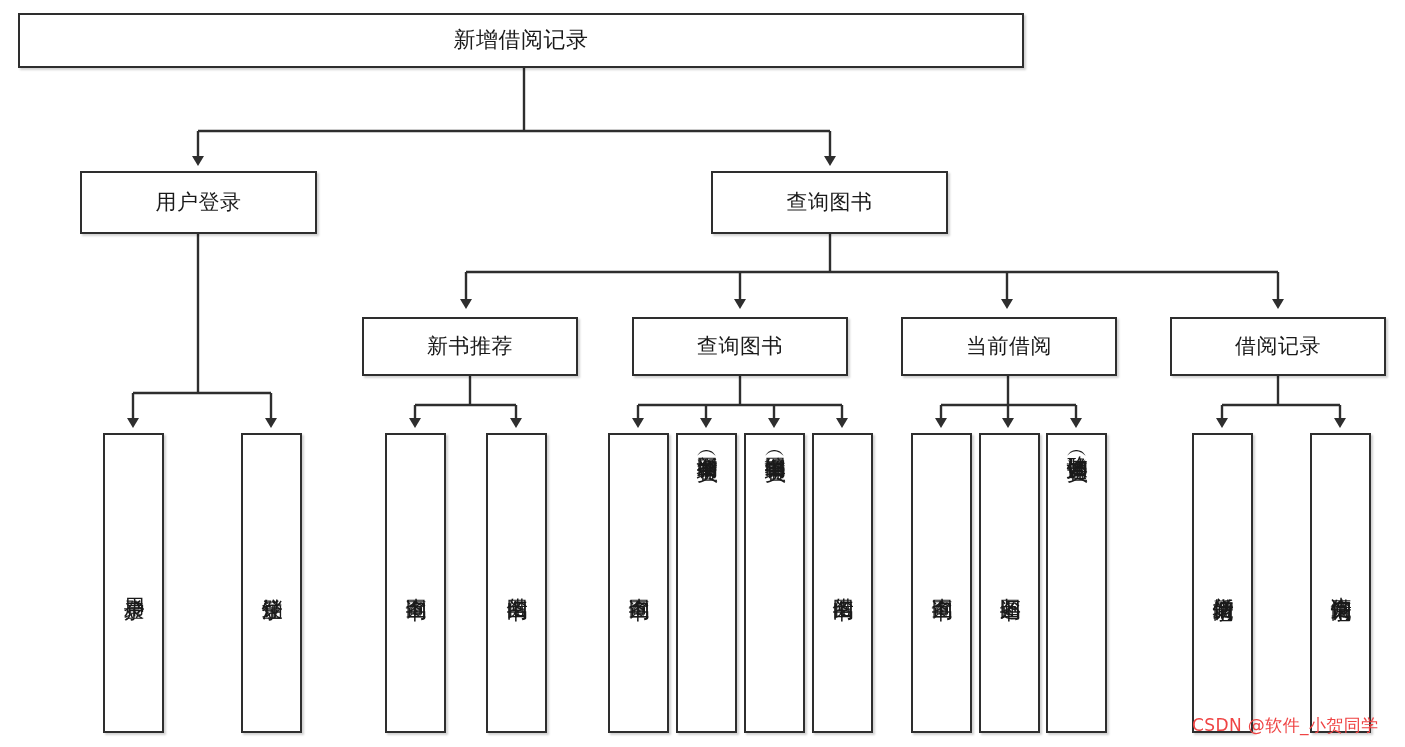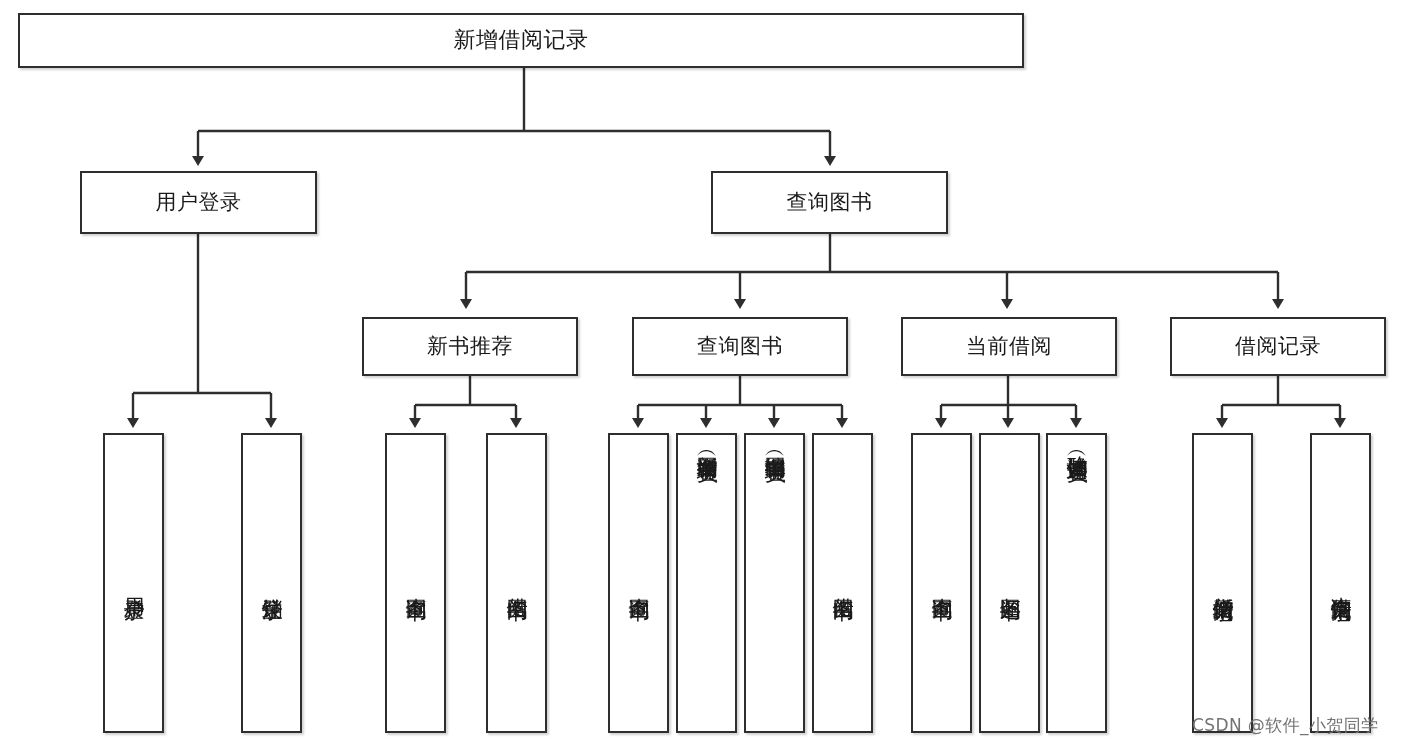--- a/index.html
+++ b/index.html
@@ -61,21 +61,21 @@
     letter-spacing: 1px;
     white-space: normal;
     max-height: 100%;
   }
   .node.leaf.centered {
     align-items: center;
     padding-top: 0;
   }
   .watermark {
     position: absolute;
-    color: #737373;
+    color: #ef4444;
     font-size: 17px;
     white-space: nowrap;
     letter-spacing: 0.4px;
   }
 </style>
 </head>
 <body>
 
 <div id="canvas">
 

